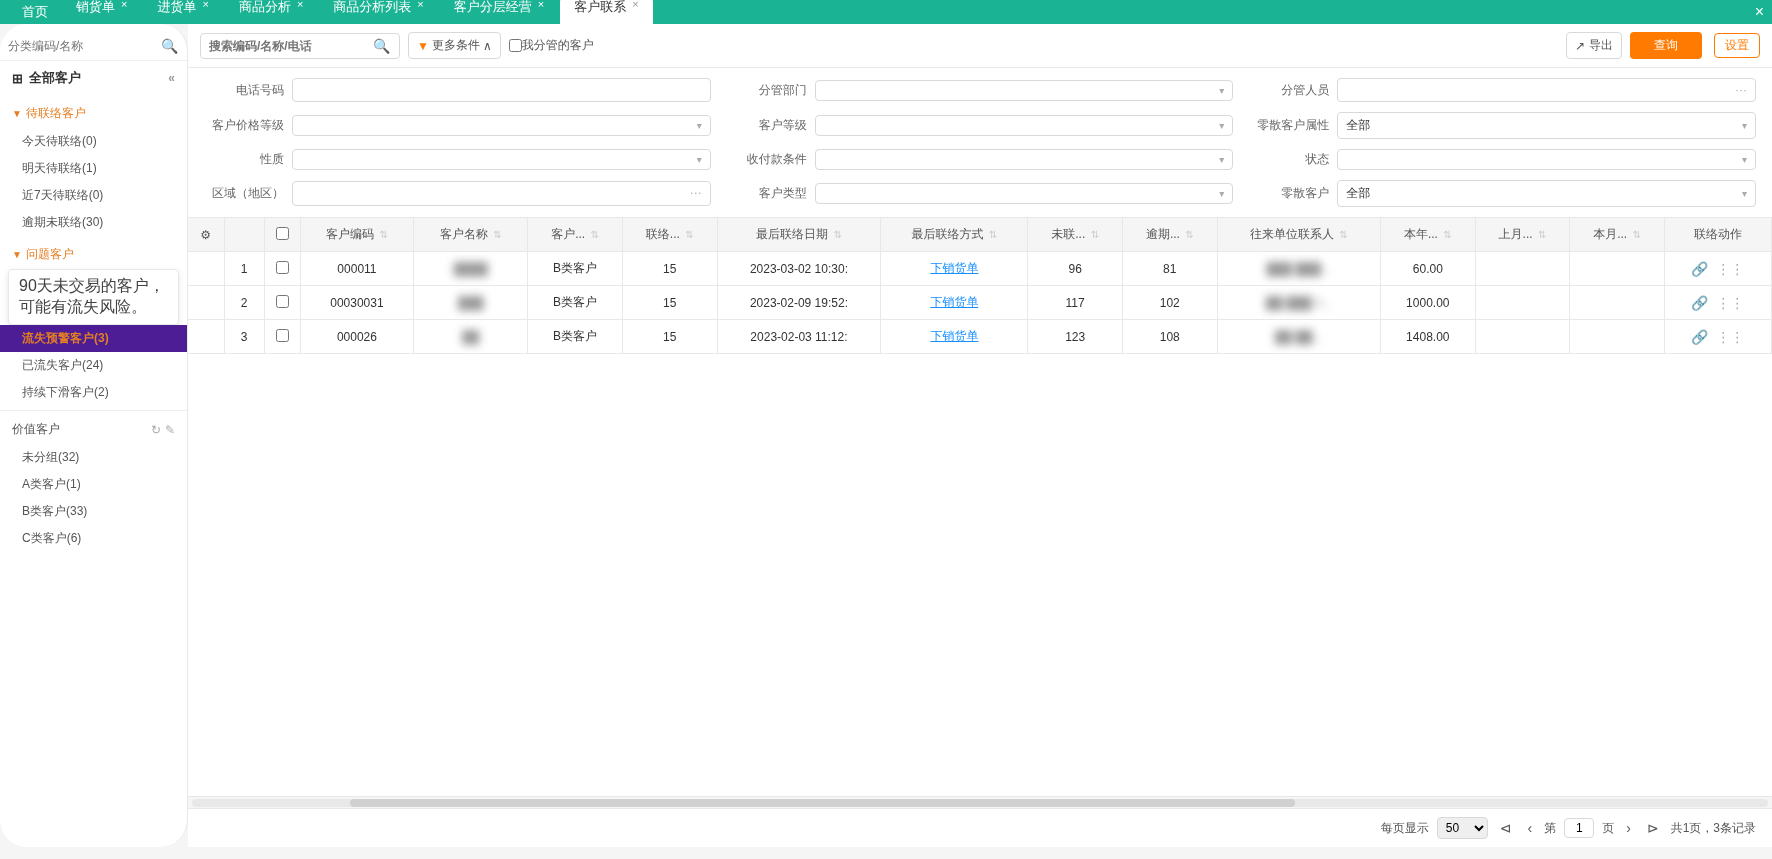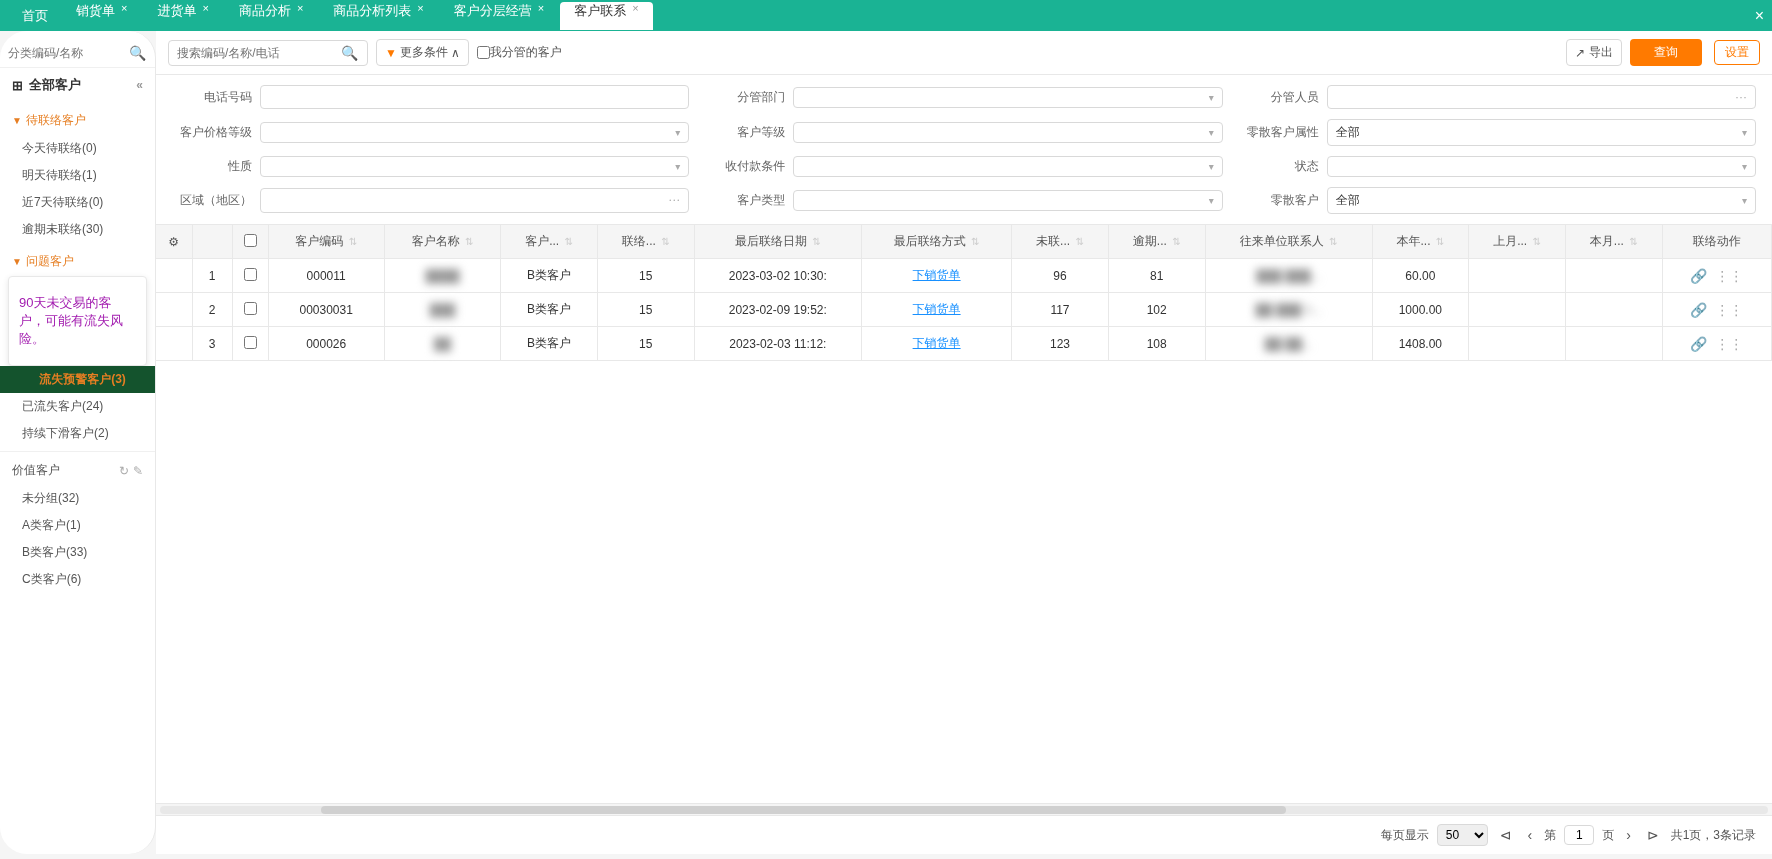--- a/index.html
+++ b/index.html
@@ -1,55 +1,55 @@
 <!DOCTYPE html>
 <html><head>
   <meta charset="utf-8">
   <style>
     * { margin: 0; padding: 0; box-sizing: border-box; }
     body { font-family: 'Microsoft YaHei', Arial, sans-serif; font-size: 12px; background: #f5f5f5; color: #333; width: 1772px; min-height: 859px; overflow-x: hidden; }
 
     
-    .tab-bar { display: flex; align-items: center; background: #1ab394; height: 31px; padding: 0 8px; }
+    .tab-bar { display: flex; align-items: center; background: #1ab394; height: 24px; padding: 0 8px; }
     .tab-item { display: flex; padding: 0 14px; height: 28px; border-radius: 4px 4px 0 0; cursor: pointer; color: #fff; font-size: 13px; margin-right: 2px; position: relative; white-space: nowrap; }
     .tab-item.active { background: #fff; color: #333; }
     .tab-item .tab-close { margin-left: 6px; font-size: 11px; color: inherit; cursor: pointer; }
     .tab-item.active .tab-close { color: #999; }
     .tab-home { color: #fff; font-size: 13px; padding: 0 14px; cursor: pointer; }
     .tab-bar-right { margin-left: auto; color: #fff; font-size: 16px; cursor: pointer; }
 
     
     .main-layout { display: flex; height: calc(859px - 36px); }
 
     
-    .sidebar { width: 156px; background: #fff; border-right: 1px solid #e8e8e8; overflow-y: auto; flex-shrink: 0; padding: 8px 0; border-radius: 27px; }
+    .sidebar { width: 188px; background: #fff; border-right: 1px solid #e8e8e8; overflow-y: auto; flex-shrink: 0; padding: 8px 0; border-radius: 27px; }
     .sidebar-search { display: flex; align-items: center; padding: 6px 8px; border-bottom: 1px solid #f0f0f0; }
     .sidebar-search input { border: none; outline: none; font-size: 12px; width: 100%; color: #666; }
     .sidebar-search .search-icon { color: #aaa; font-size: 14px; }
     .sidebar-all { display: flex; align-items: center; padding: 8px 12px; font-weight: bold; font-size: 13px; cursor: pointer; }
     .sidebar-all .grid-icon { margin-right: 6px; color: #333; }
     .sidebar-all .collapse-icon { margin-left: auto; color: #999; font-size: 12px; }
     .sidebar-group { margin-top: 4px; }
     .sidebar-group-title { display: flex; align-items: center; padding: 6px 12px; color: #e67e22; font-size: 12px; cursor: pointer; }
     .sidebar-group-title .arrow { margin-right: 4px; font-size: 10px; color: #e67e22; }
     .sidebar-item { padding: 5px 12px 5px 22px; font-size: 12px; color: #555; cursor: pointer; }
-    .sidebar-item.active { color: #e67e22; font-weight: bold; background: #14532d; text-align: center; }
+    .sidebar-item.active { color: #e67e22; font-weight: bold; background: #4c1d95; }
     .sidebar-divider { height: 1px; background: #f0f0f0; margin: 4px 0; }
-    .sidebar-tooltip { background: #fff; border: 1px solid #e8e8e8; border-radius: 4px; padding: 17px 10px; font-size: 13px; color: #a21caf; margin: 0 8px; box-shadow: 0 2px 6px rgba(0,0,0,0.1); }
+    .sidebar-tooltip { background: #fff; border: 1px solid #e8e8e8; border-radius: 4px; padding: 6px 10px; font-size: 16px; color: #404040; margin: 0 8px; box-shadow: 0 2px 6px rgba(0,0,0,0.1); }
     .sidebar-value-group { margin-top: 4px; }
     .sidebar-value-title { display: flex; align-items: center; padding: 6px 12px; color: #555; font-size: 12px; cursor: pointer; }
     .sidebar-value-title .icons { margin-left: auto; display: flex; gap: 4px; color: #aaa; }
 
     
     .content { flex: 1; display: flex; flex-direction: column; overflow: hidden; }
 
     
     .toolbar { display: flex; align-items: center; padding: 8px 12px; background: #fff; border-bottom: 1px solid #e8e8e8; gap: 8px; flex-wrap: wrap; }
     .toolbar-search { display: flex; align-items: center; border: 1px solid #d9d9d9; border-radius: 4px; padding: 4px 8px; width: 200px; }
-    .toolbar-search input { border: none; outline: none; font-size: 12px; width: 100%; }
+    .toolbar-search input { border: none; outline: none; font-size: 12px; width: 100%; font-weight: bold; }
     .toolbar-search .s-icon { color: #ff7a00; font-size: 14px; cursor: pointer; }
     .toolbar-filter { display: flex; align-items: center; color: #555; cursor: pointer; gap: 3px; font-size: 12px; border: 1px solid #d9d9d9; border-radius: 4px; padding: 4px 8px; }
     .toolbar-filter .filter-icon { color: #ff7a00; }
     .toolbar-checkbox { display: flex; align-items: center; font-size: 12px; color: #555; cursor: pointer; }
     .toolbar-right { margin-left: auto; display: flex; align-items: center; gap: 8px; }
     .btn-export { display: flex; align-items: center; gap: 4px; color: #555; font-size: 12px; cursor: pointer; border: 1px solid #d9d9d9; border-radius: 4px; padding: 4px 8px; }
     .btn-query { background: #ff7a00; color: #fff; border: none; border-radius: 4px; padding: 5px 24px; font-size: 12px; cursor: pointer; }
     .btn-settings { background: #fff; color: #ff7a00; border: 1px solid #ff7a00; border-radius: 4px; padding: 3px 10px; font-size: 12px; cursor: pointer; margin-left: 4px; }
 
     

